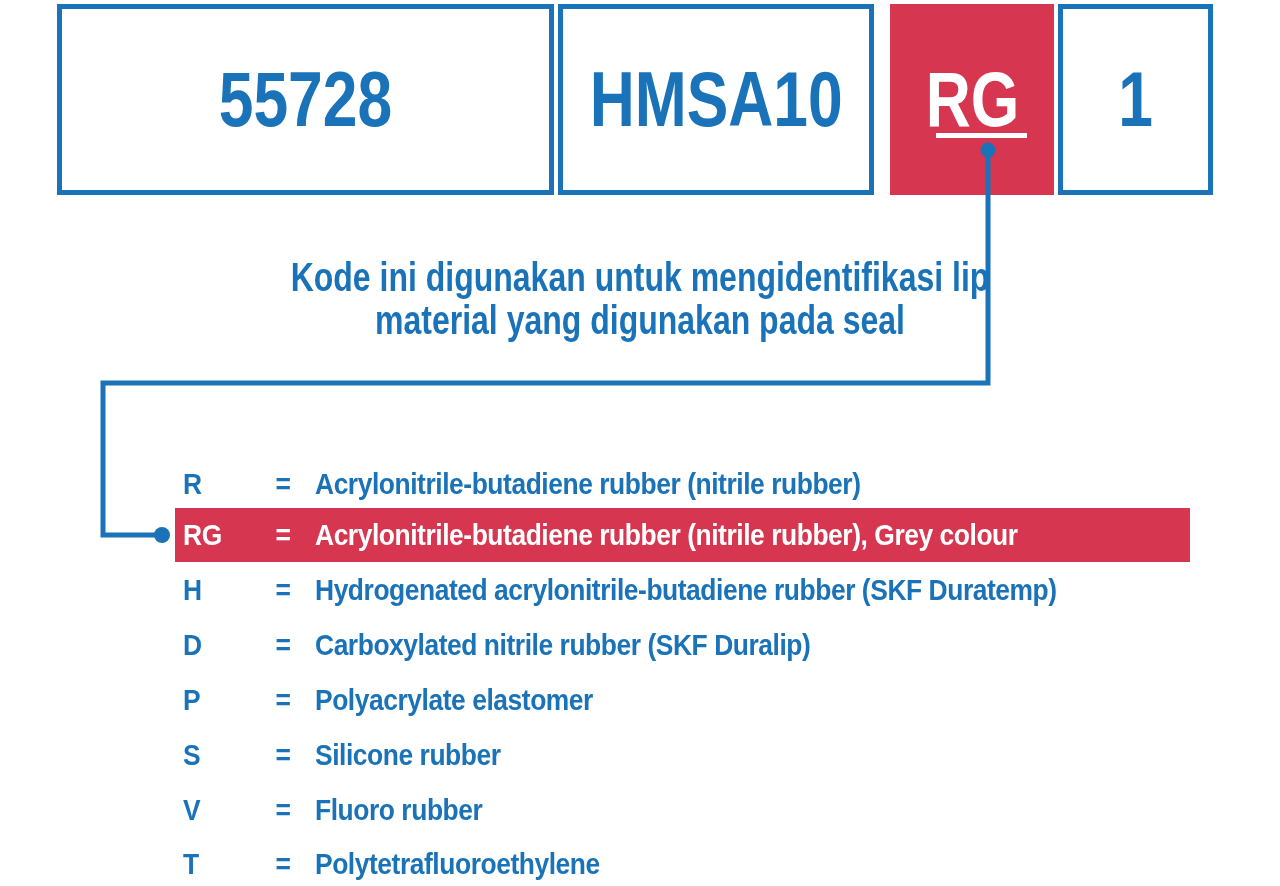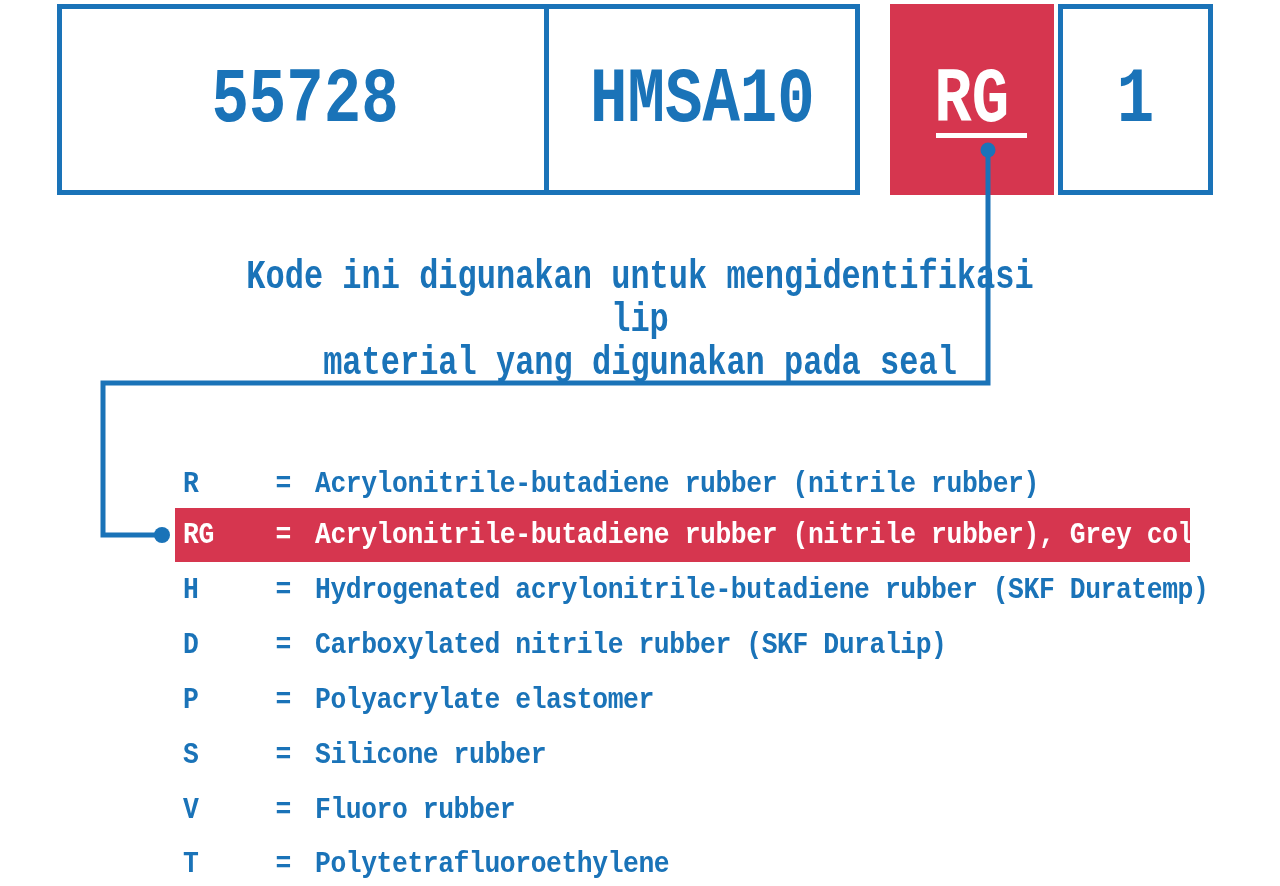--- a/index.html
+++ b/index.html
@@ -8,37 +8,37 @@
     --white: #FFFFFF;
   }
   * { margin: 0; padding: 0; box-sizing: border-box; }
   html, body { background: #ffffff; }
   #canvas {
     position: relative;
     width: 1280px;
     height: 886px;
     background: var(--white);
     overflow: hidden;
-    font-family: Liberation Mono, monospace;
+    font-family: Liberation Sans, sans-serif;
     font-weight: bold;
   }
 
   
   .desig-box {
     position: absolute;
     top: 4px;
     height: 191px;
     border: 5px solid var(--blue);
     background: var(--white);
     display: flex;
     align-items: center;
     justify-content: center;
   }
   #box-serial   { left: 57px;   width: 497px; }
-  #box-type     { left: 544px;  width: 316px; }
+  #box-type     { left: 558px;  width: 316px; }
   #box-material { left: 890px;  width: 164px; border: none; background: var(--red); }
   #box-variant  { left: 1058px; width: 155px; }
 
   .desig-label {
     font-size: 78px;
     color: var(--blue);
     transform: scaleX(0.80);
     transform-origin: center;
     white-space: nowrap;
   }

